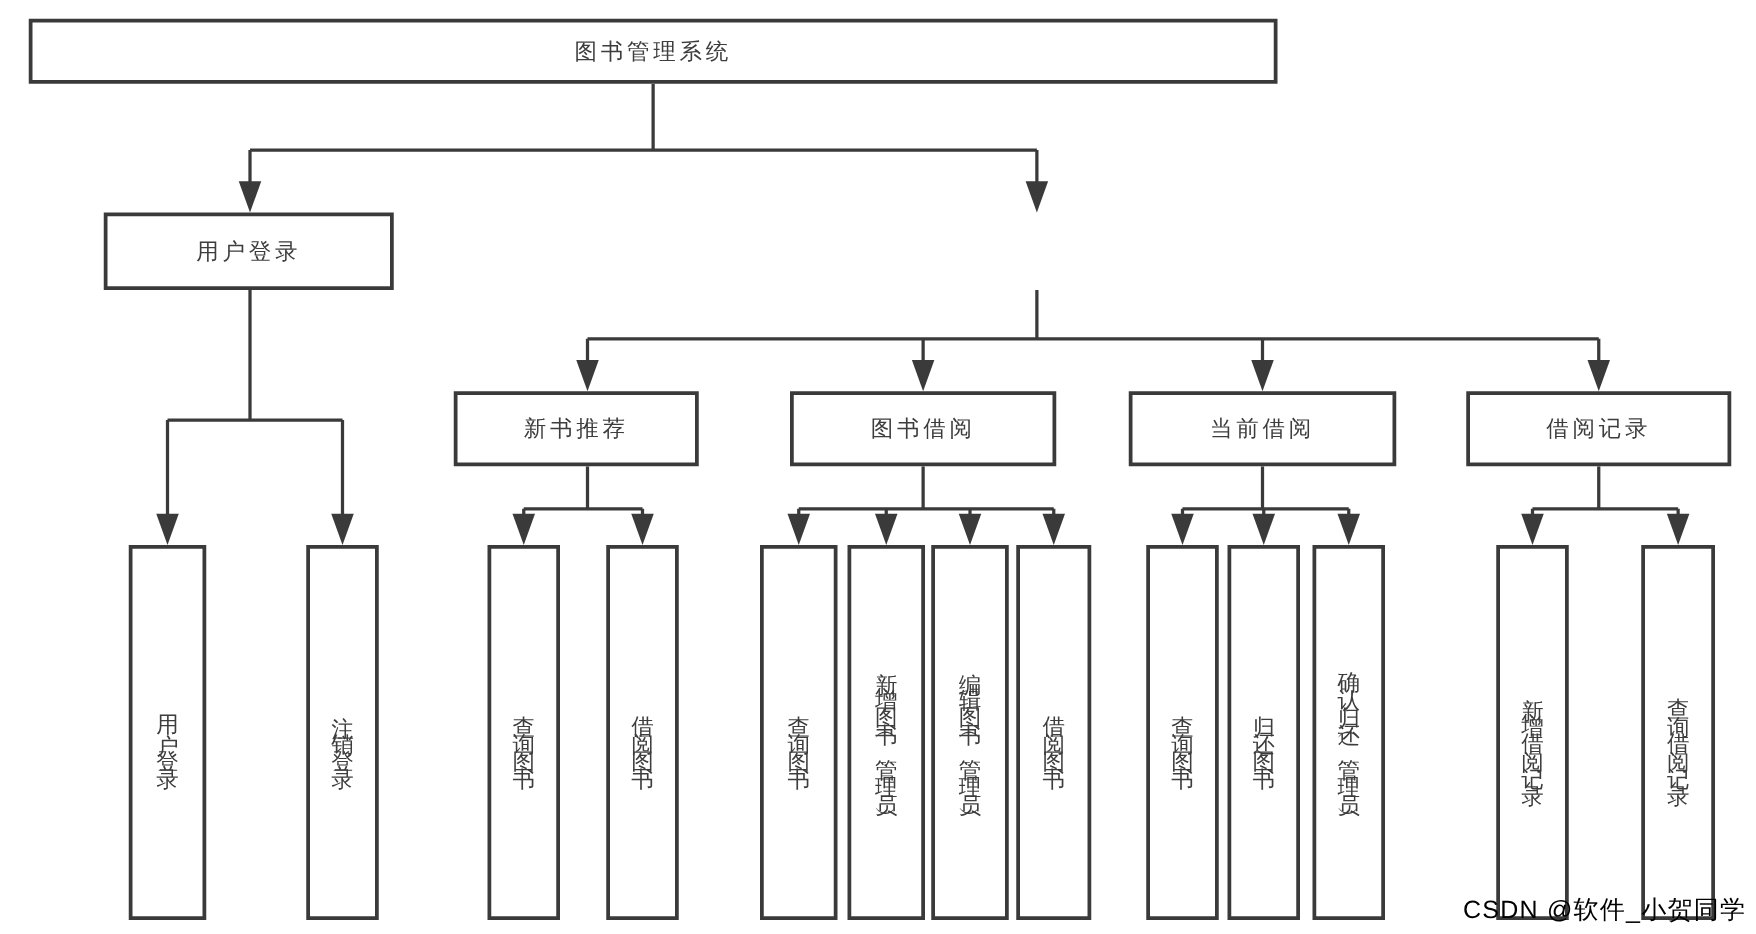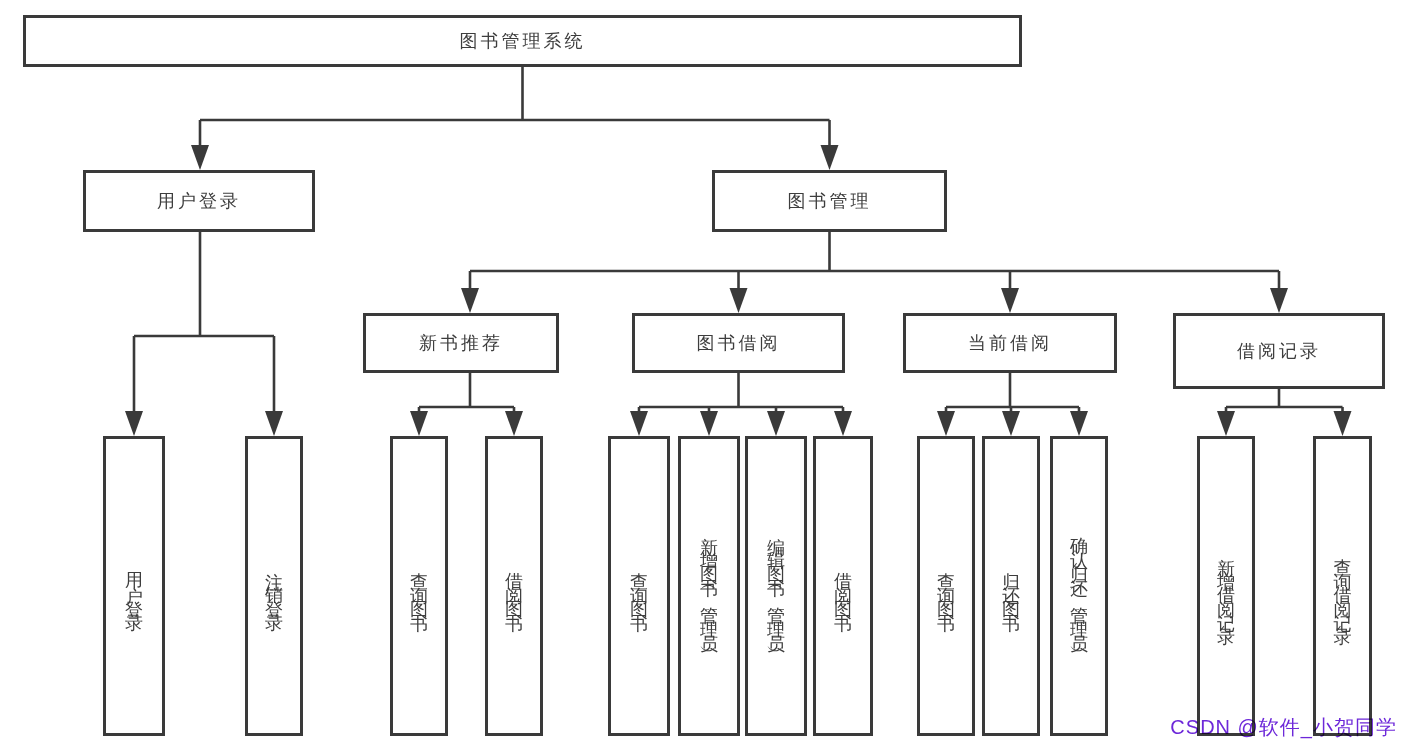--- a/index.html
+++ b/index.html
@@ -46,21 +46,21 @@
     color: #3d3d3d;
     letter-spacing: 14px;
     line-height: 1;
     white-space: nowrap;
   }
   .watermark {
     position: absolute;
     right: 8px;
     top: 714px;
     font-size: 20px;
-    color: #6d28d9;
+    color: #000000;
     letter-spacing: 1px;
     mix-blend-mode: multiply;
     white-space: nowrap;
   }
 </style>
 </head>
 <body>
 
 <div class="stage">
 
@@ -112,34 +112,31 @@
       <polygon points="1333.5,411 1351.5,411 1342.5,436" class="arrow-head"></polygon>
     </svg>
 
   <div class="node" style="left:23px;top:15px;width:999px;height:52px">
     <span class="hlbl">图书管理系统</span>
   </div>
 
   <div class="node" style="left:83px;top:170px;width:232px;height:62px">
     <span class="hlbl">用户登录</span>
   </div>
-  <div class="node" style="left:712px;top:170px;width:235px;height:62px">
-    <span class="hlbl">图书管理</span>
-  </div>
 
   <div class="node" style="left:363px;top:313px;width:196px;height:60px">
     <span class="hlbl">新书推荐</span>
   </div>
   <div class="node" style="left:903px;top:313px;width:214px;height:60px">
     <span class="hlbl">当前借阅</span>
   </div>
   <div class="node" style="left:632px;top:313px;width:213px;height:60px">
     <span class="hlbl">图书借阅</span>
   </div>
-  <div class="node" style="left:1173px;top:313px;width:212px;height:76px">
+  <div class="node" style="left:1173px;top:313px;width:212px;height:60px">
     <span class="hlbl">借阅记录</span>
   </div>
 
   <div class="node leaf" style="left:103px;width:62px">
     <span class="vlbl">用户登录</span>
   </div>
   <div class="node leaf" style="left:245px;width:58px">
     <span class="vlbl">注销登录</span>
   </div>
 

